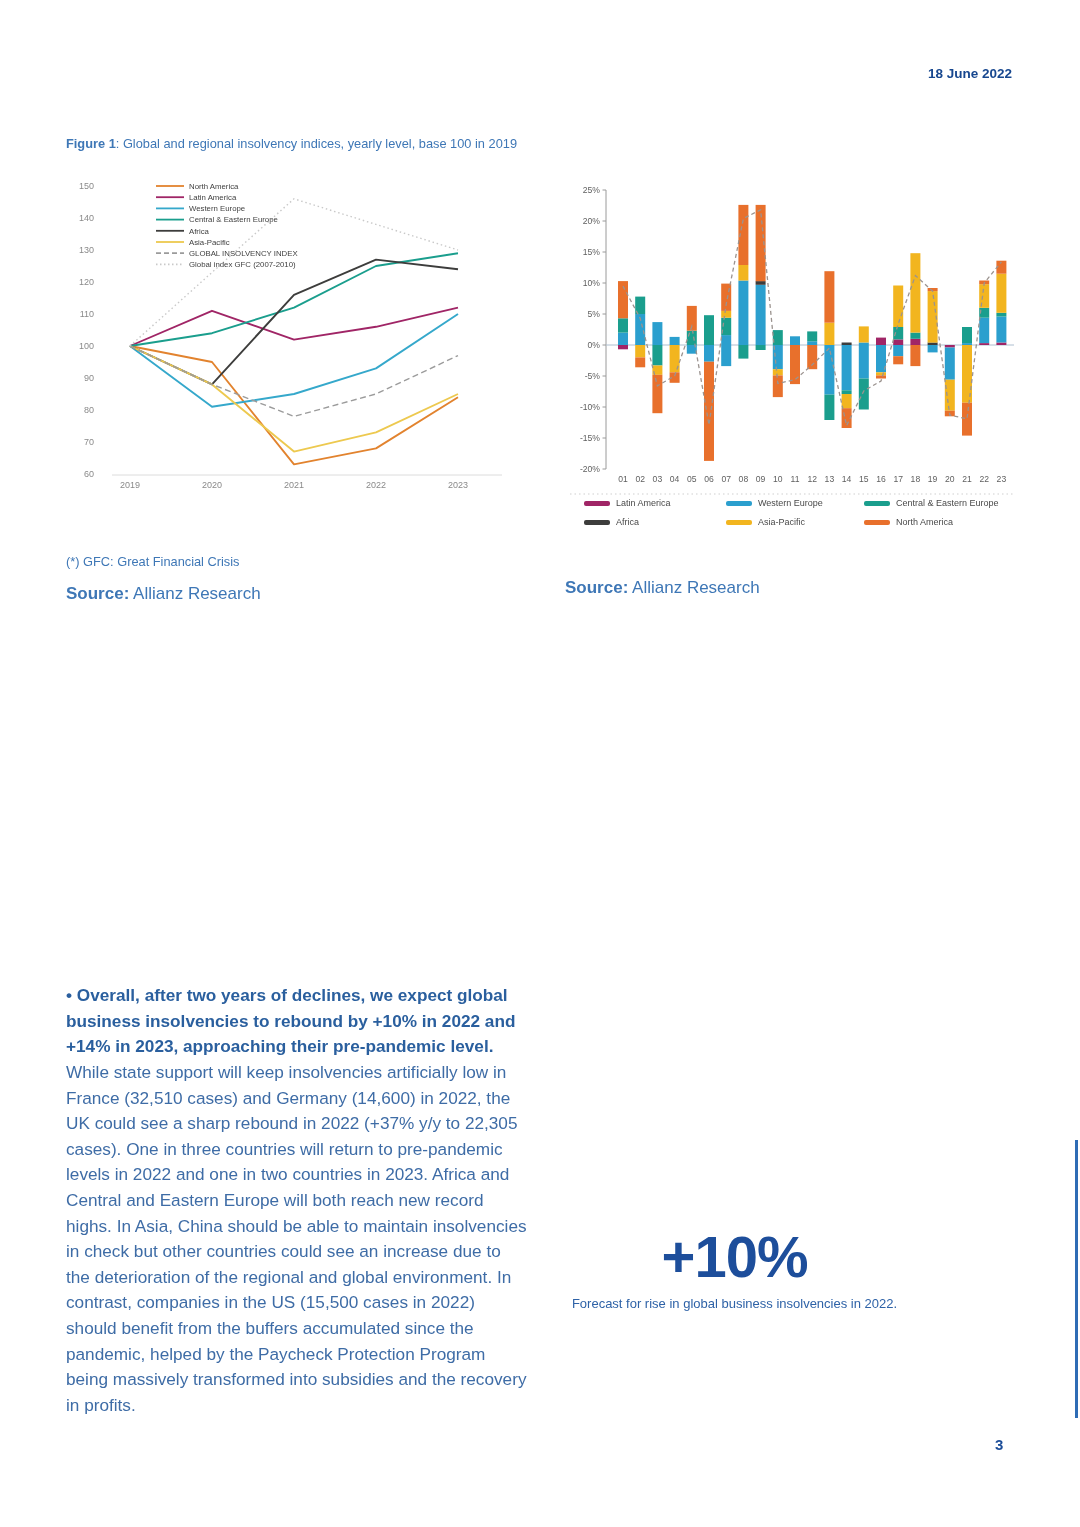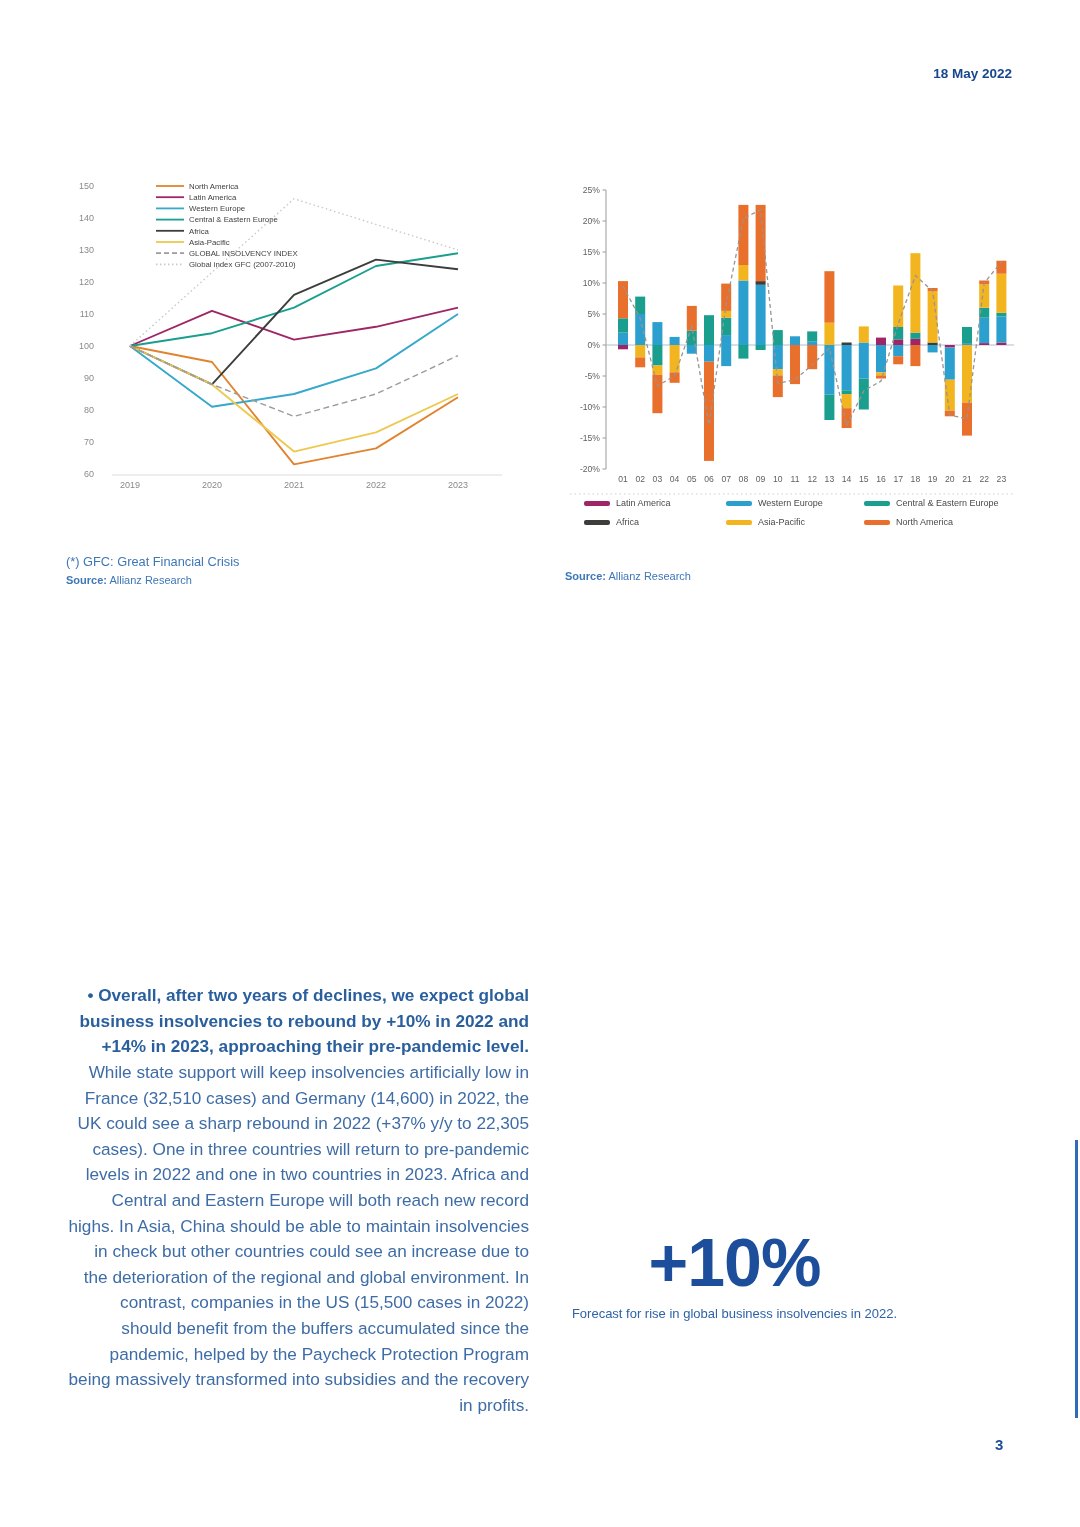--- a/index.html
+++ b/index.html
@@ -15,44 +15,47 @@
   .fig-svg{position:absolute;}
   #fig1-svg{left:60px;top:170px;}
   #fig2-svg{left:562px;top:176px;}
   .fig2-legend{
     position:absolute;left:584px;top:498px;width:440px;
     display:grid;grid-template-columns:142px 138px auto;row-gap:9px;
   }
   .legend-item{display:flex;align-items:center;gap:6px;font-size:9px;color:#4a4a4a;white-space:nowrap;}
   .legend-item .sw{display:inline-block;width:26px;height:5px;border-radius:2px;flex:0 0 auto;}
   .notes{position:absolute;left:66px;top:552px;font-size:12.8px;line-height:1.6;color:#3E77B6;}
-  .source{font-size:11px;color:#3E77B6;}
+  .source{font-size:17px;color:#3E77B6;margin-top:8px;}
   .source b{font-weight:bold;}
   #source2{position:absolute;left:565px;top:570px;}
   .body-text{
     position:absolute;left:66px;top:966px;width:463px;
-    font-size:17.2px;line-height:25.6px;color:#3E6CA6;text-align:right;
+    font-size:17.2px;line-height:25.6px;color:#3E6CA6;text-align:left;
   }
   .body-text .lead{font-weight:bold;color:#2A5F9E;}
   .callout{position:absolute;left:562px;top:1228px;width:345px;text-align:center;}
-  .callout .big{font-size:68px;font-weight:600;color:#1D4E9B;letter-spacing:-1px;line-height:1;}
+  .callout .big{font-size:58px;font-weight:600;color:#1D4E9B;letter-spacing:-1px;line-height:1;}
   .callout .sub{margin-top:10px;font-size:13px;line-height:1.3;color:#2E62A7;}
   .accent-line{position:absolute;left:1075px;top:1140px;width:3px;height:278px;background:#2E6CB5;}
   .pagenum{position:absolute;left:995px;top:1436px;font-size:15px;font-weight:bold;color:#1D4E99;}
   .ax{font-size:9px;fill:#8a8a8a;}
   .ax2{font-size:8.6px;fill:#5f5f5f;}
   .lg{font-size:7.8px;fill:#3f3f3f;}
 </style>
 </head>
 <body>
 
 <div class="page">
 
-  <div class="date">18 May 2022</div>
-
+  <div class="date">18 June 2022</div>
+
+  <div class="caption" id="caption1">
+    <b>Figure 1</b><span>: Global and regional insolvency indices, yearly level, base 100 in 2019</span>
+  </div>
 
 
   <svg id="fig1-svg" class="fig-svg" width="455" height="330" viewBox="0 0 455 330">
       <text class="ax" x="34" y="19" text-anchor="end">150</text>
       <text class="ax" x="34" y="51" text-anchor="end">140</text>
       <text class="ax" x="34" y="83" text-anchor="end">130</text>
       <text class="ax" x="34" y="115" text-anchor="end">120</text>
       <text class="ax" x="34" y="147" text-anchor="end">110</text>
       <text class="ax" x="34" y="179" text-anchor="end">100</text>
       <text class="ax" x="34" y="211" text-anchor="end">90</text>

